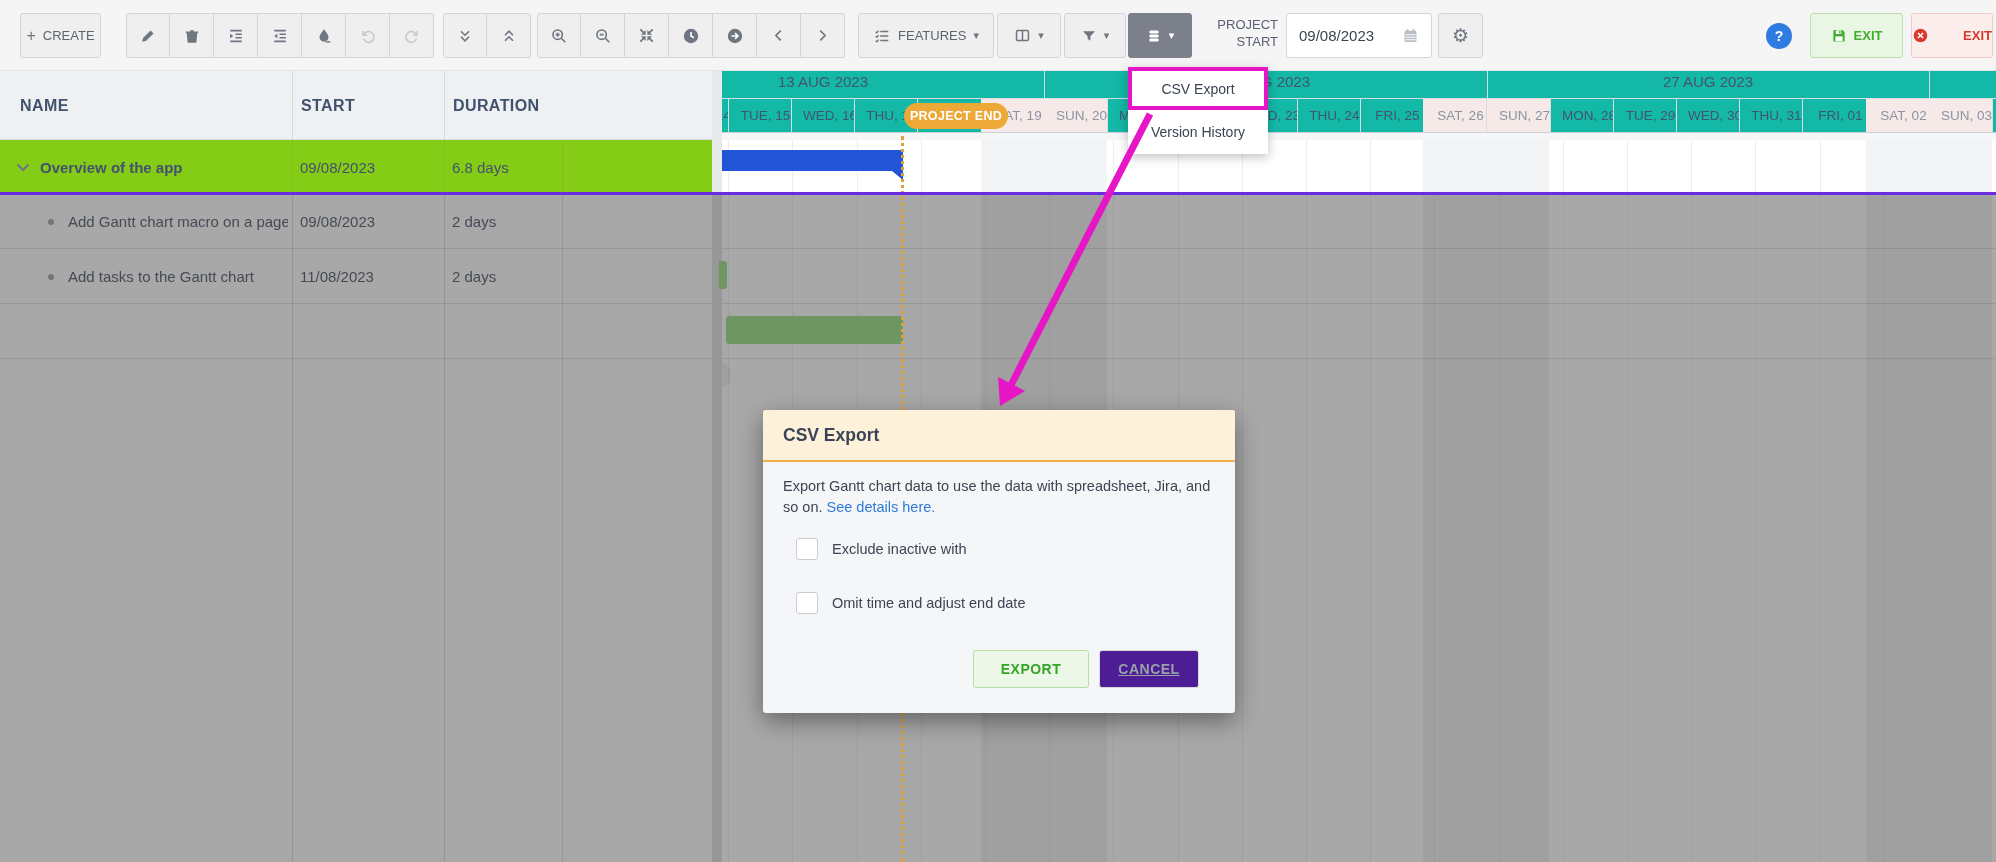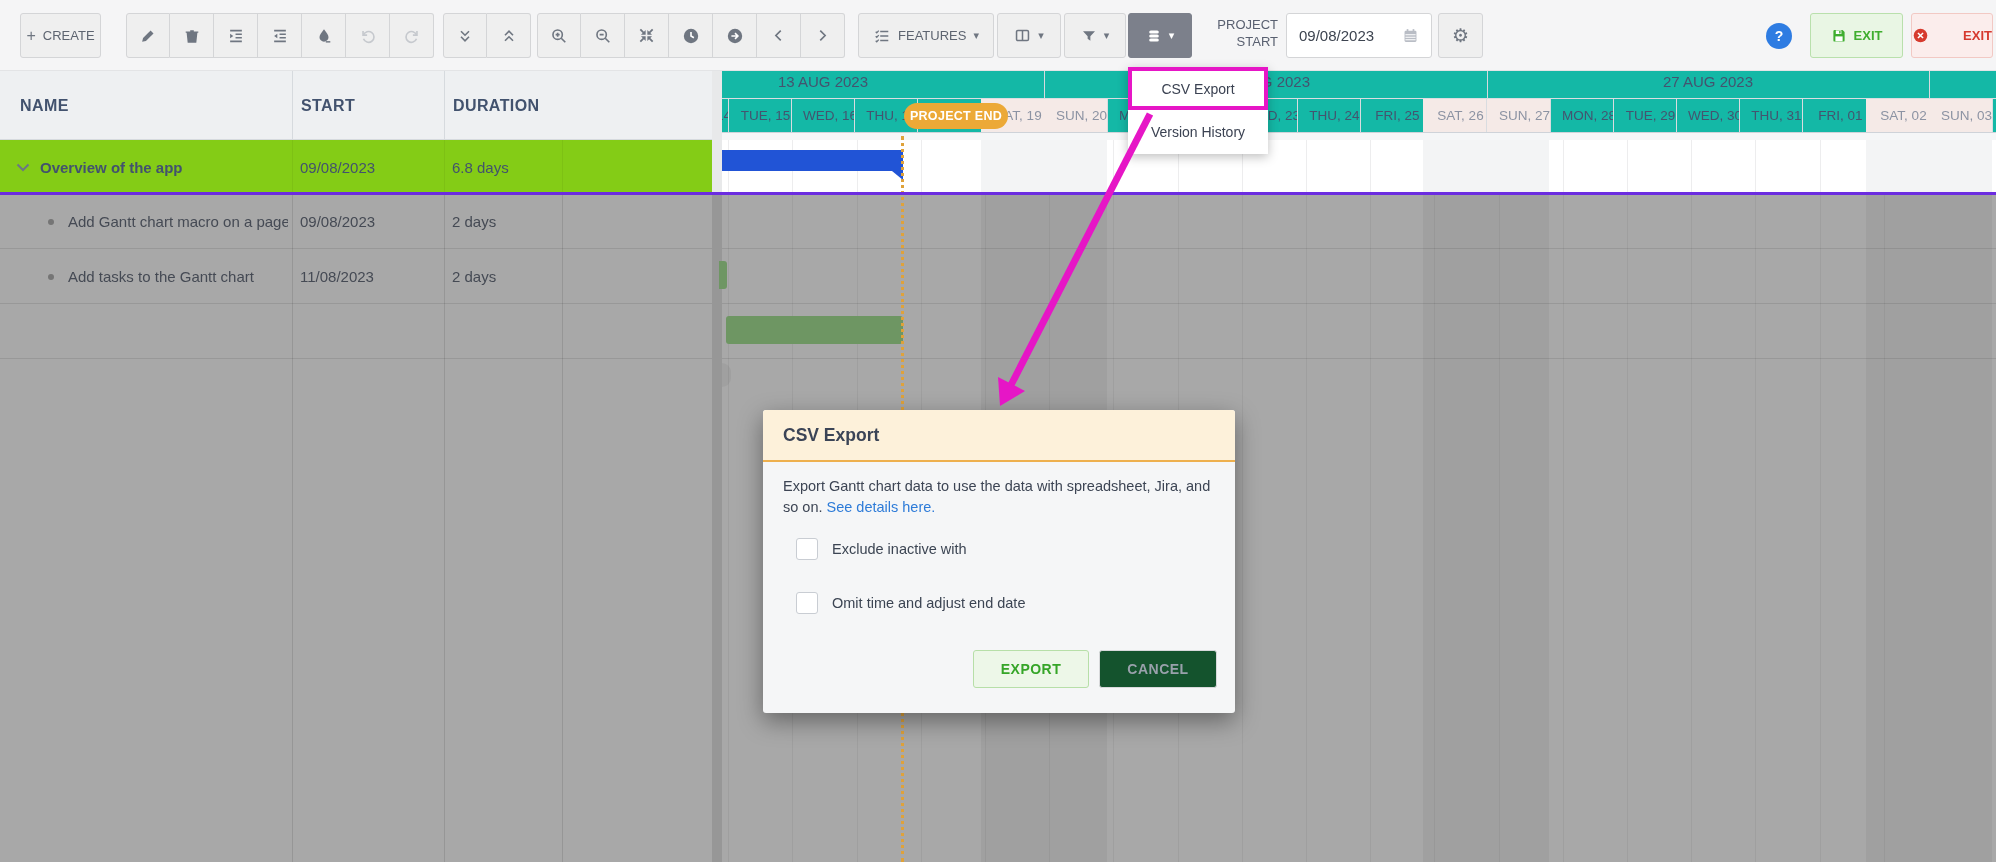--- a/index.html
+++ b/index.html
@@ -90,21 +90,21 @@
                   display:flex; align-items:center; padding-left:20px; font-size:17.5px; font-weight:bold; color:#3b4456; }
   .modal-body { padding:14px 20px 0 20px; font-size:14.5px; color:#3d4554; line-height:1.42; }
   .modal-desc { width:436px; }
   .link { color:#2d7bd8; cursor:pointer; }
   .cb-row { position:absolute; left:33px; display:flex; align-items:center; gap:14px; }
   .cb-box { width:22px; height:22px; background:#ffffff; border:1px solid #c9cdd3; border-radius:3px; cursor:pointer; }
   .cb-label { font-size:14.5px; color:#3c4553; }
   .modal-btn { position:absolute; top:240px; height:38px; border-radius:3px; font-size:14px; font-weight:bold; letter-spacing:0.5px;
                display:flex; align-items:center; justify-content:center; cursor:pointer; }
   .btn-export { left:210px; width:116px; background:#edf7e8; border:1px solid #b7dfa8; color:#36a528; }
-  .btn-cancel { left:336px; width:118px; background:#14532d; border:1px solid #d8d9db; color:#99a1ab; }
+  .btn-cancel { left:336px; width:100px; background:#4c1d95; border:1px solid #d8d9db; color:#99a1ab;text-decoration:underline; }
 </style>
 </head>
 <body>
 
 <div class="toolbar">
   <div class="tbtn" style="left:20px; width:81px;">
     <span style="font-size:16px; color:#6f7681;">+</span>
     <span>CREATE</span>
   </div>
 

